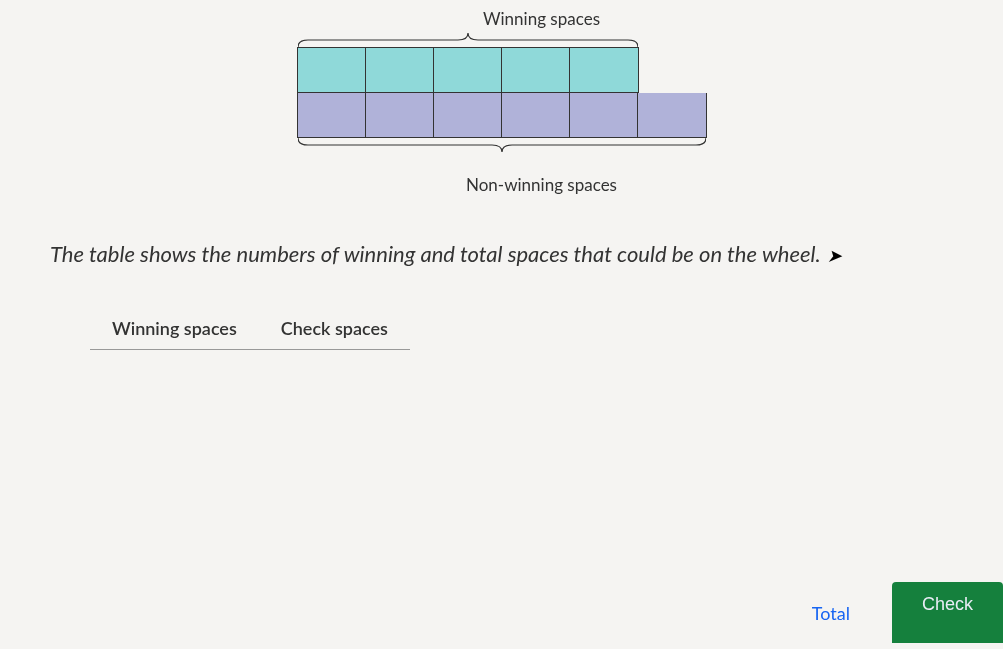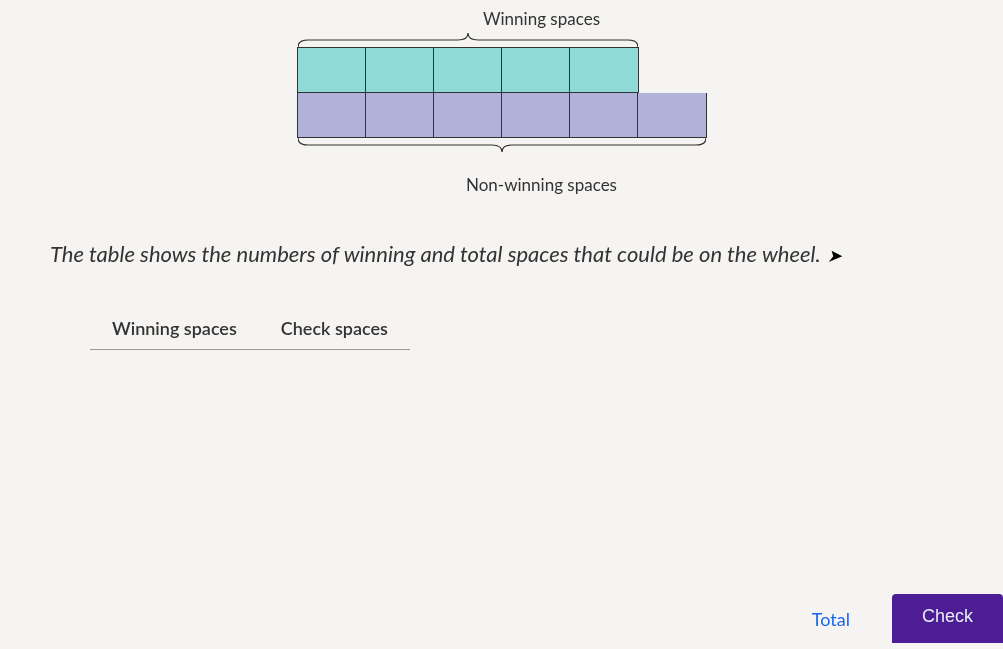--- a/index.html
+++ b/index.html
@@ -122,25 +122,25 @@
       gap: 28px;
       padding: 0 0 6px 0;
     }
     .skip-link {
       color: #1865f2;
       font-size: 18px;
       cursor: pointer;
       padding: 8px 14px;
     }
     .check-btn {
-      background: #4c1d95;
+      background: #15803d;
       color: #e8ecf5;
       font-size: 18px;
       border: none;
-      padding: 12px 30px 16px 30px;
+      padding: 12px 30px 28px 30px;
       border-radius: 4px 4px 0 0;
       cursor: pointer;
     }
     svg.brace-svg {
       width: 100%;
       height: 14px;
       display: block;
     }
     .brace-path {
       stroke: #333;

